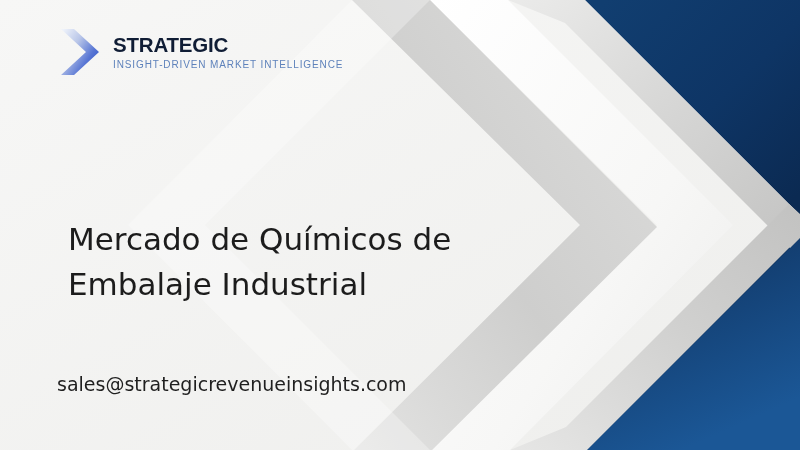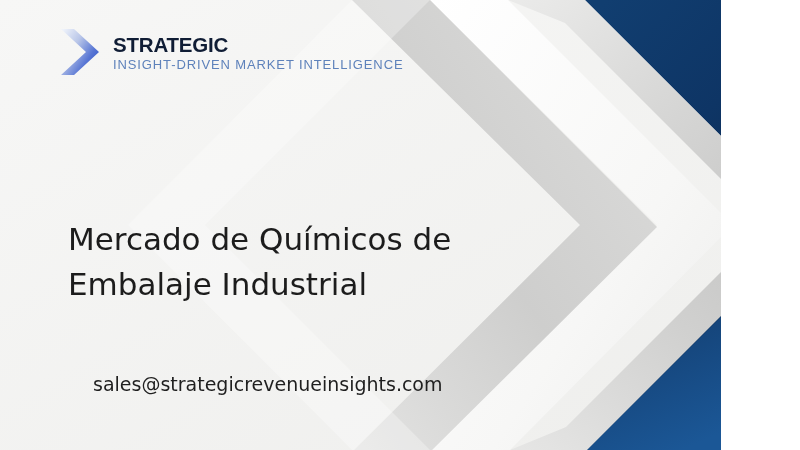--- a/index.html
+++ b/index.html
@@ -2,21 +2,21 @@
 <html><head>
 <meta charset="utf-8">
 <style>
   html, body {
     margin: 0;
     padding: 0;
     background: #ffffff;
   }
   #slide {
     position: relative;
-    width: 721px;
+    width: 800px;
     height: 450px;
     overflow: hidden;
     font-family: "DejaVu Sans", sans-serif;
     background: linear-gradient(135deg, #f6f6f5 0%, #efefed 45%, #e9e9e7 100%);
   }
 
   
   #bg-art {
     position: absolute;
     inset: 0;
@@ -50,21 +50,21 @@
     font-family: "Liberation Sans", sans-serif;
     font-weight: bold;
     font-size: 20.5px;
     line-height: 21.5px;
     letter-spacing: -0.2px;
     color: #101d35;
     white-space: nowrap;
   }
   .logo-tagline {
     font-family: "Liberation Sans", sans-serif;
-    font-size: 13px;
+    font-size: 10px;
     line-height: 12px;
     letter-spacing: 0.88px;
     color: #5e82bb;
     white-space: nowrap;
     margin-top: 4px;
     font-weight: normal;
   }
 
   
   .headline {
@@ -85,21 +85,20 @@
   .email {
     position: absolute;
     left: 57px;
     top: 371px;
     font-family: "DejaVu Sans", sans-serif;
     font-size: 19px;
     line-height: 26px;
     color: #1f1f1f;
     white-space: nowrap;
     text-decoration: none;
-    margin-left: 36px;
   }
 </style>
 </head>
 <body>
 
 <div id="slide">
 
   <svg id="bg-art" viewBox="0 0 800 450" preserveAspectRatio="none" aria-hidden="true">
     <defs>
       <linearGradient id="blueGrad" x1="0" y1="0" x2="0.45" y2="1">

